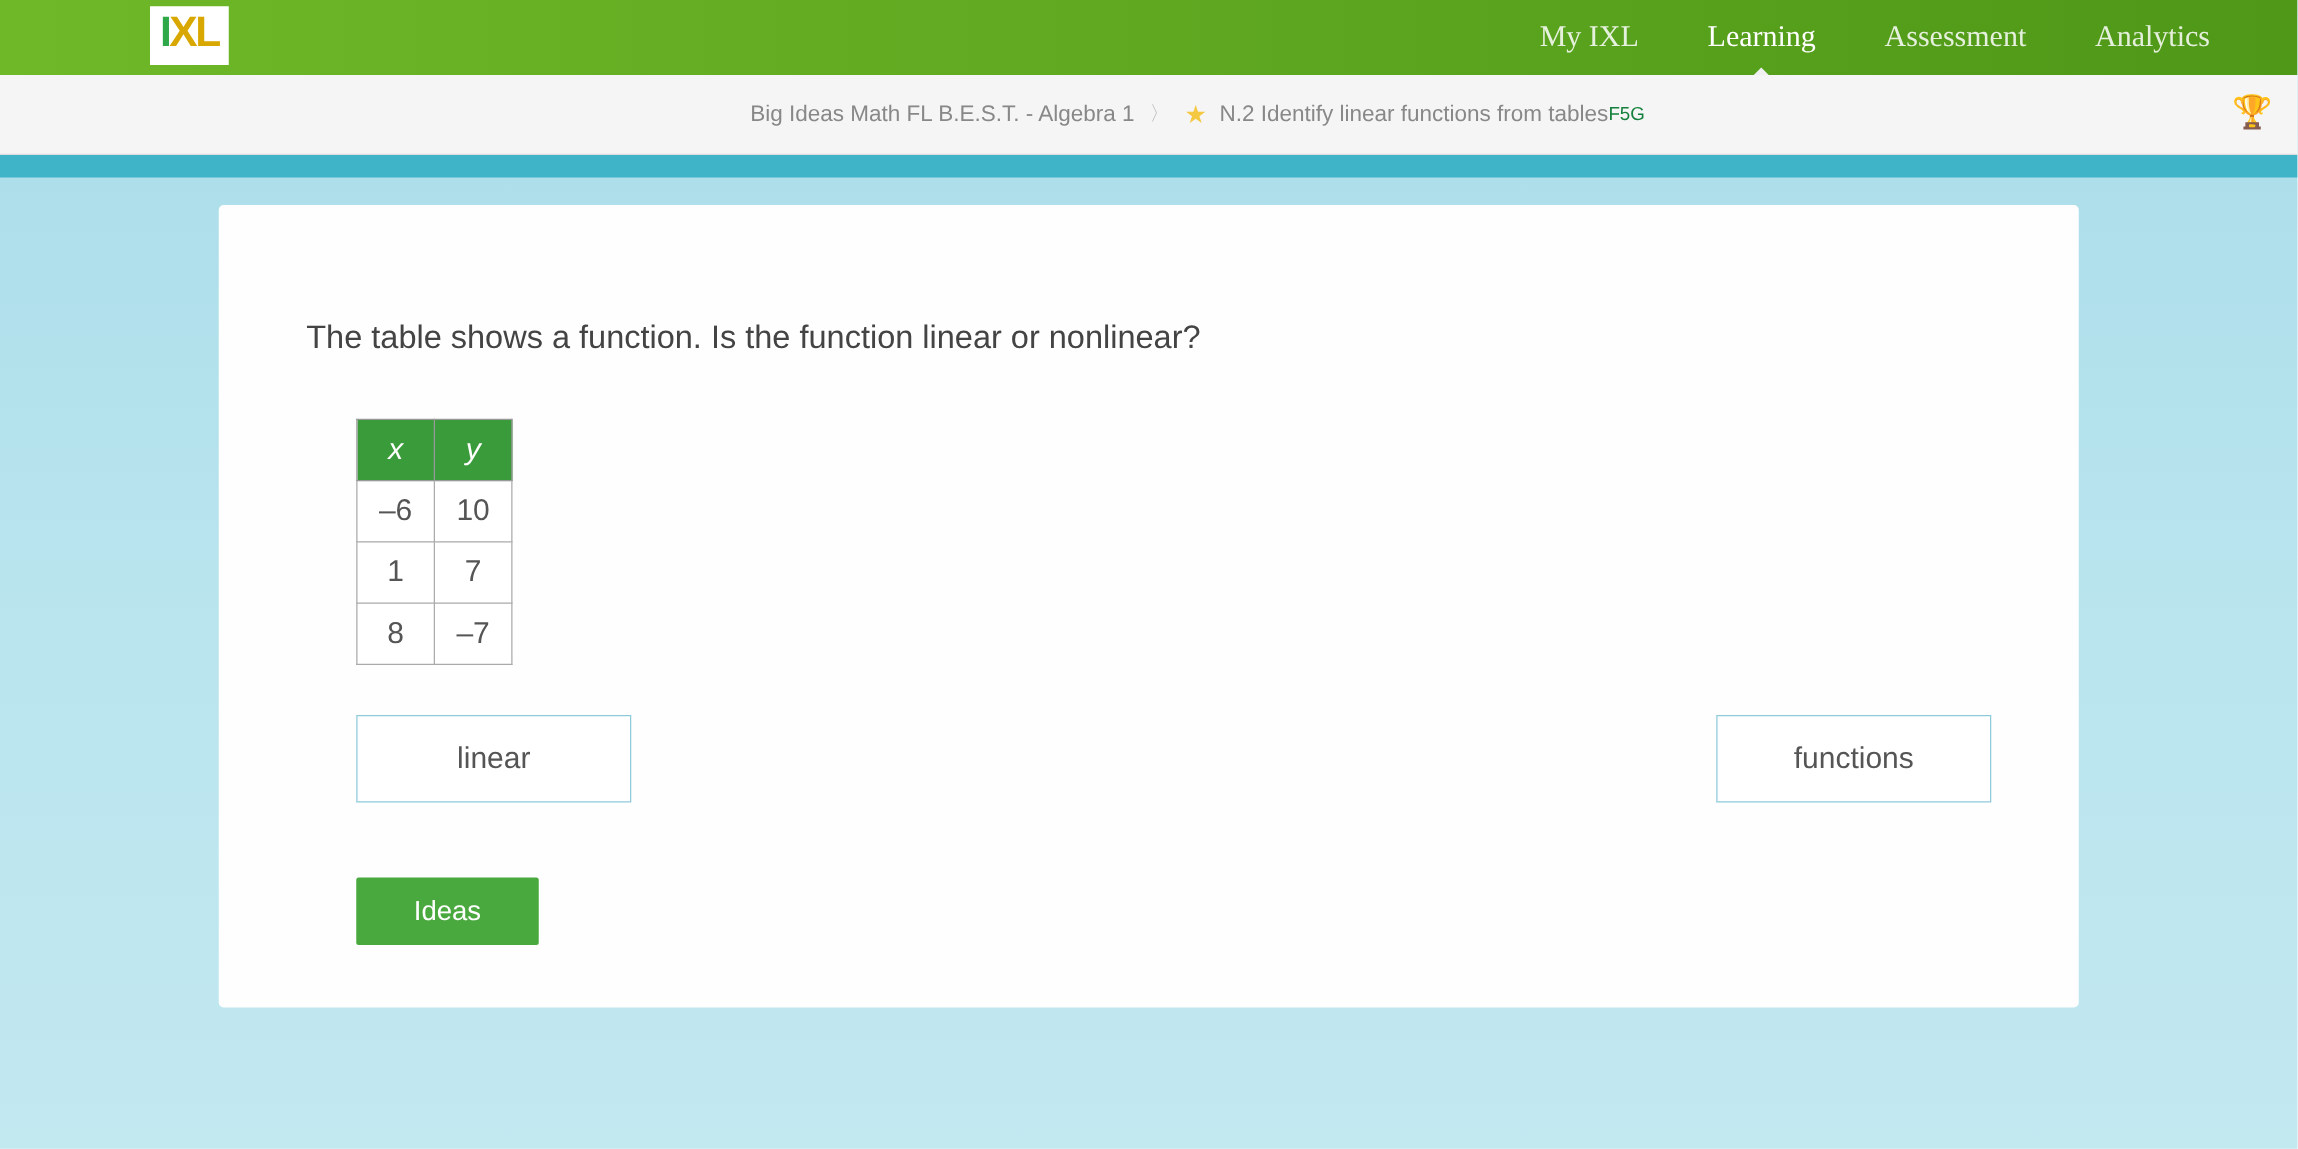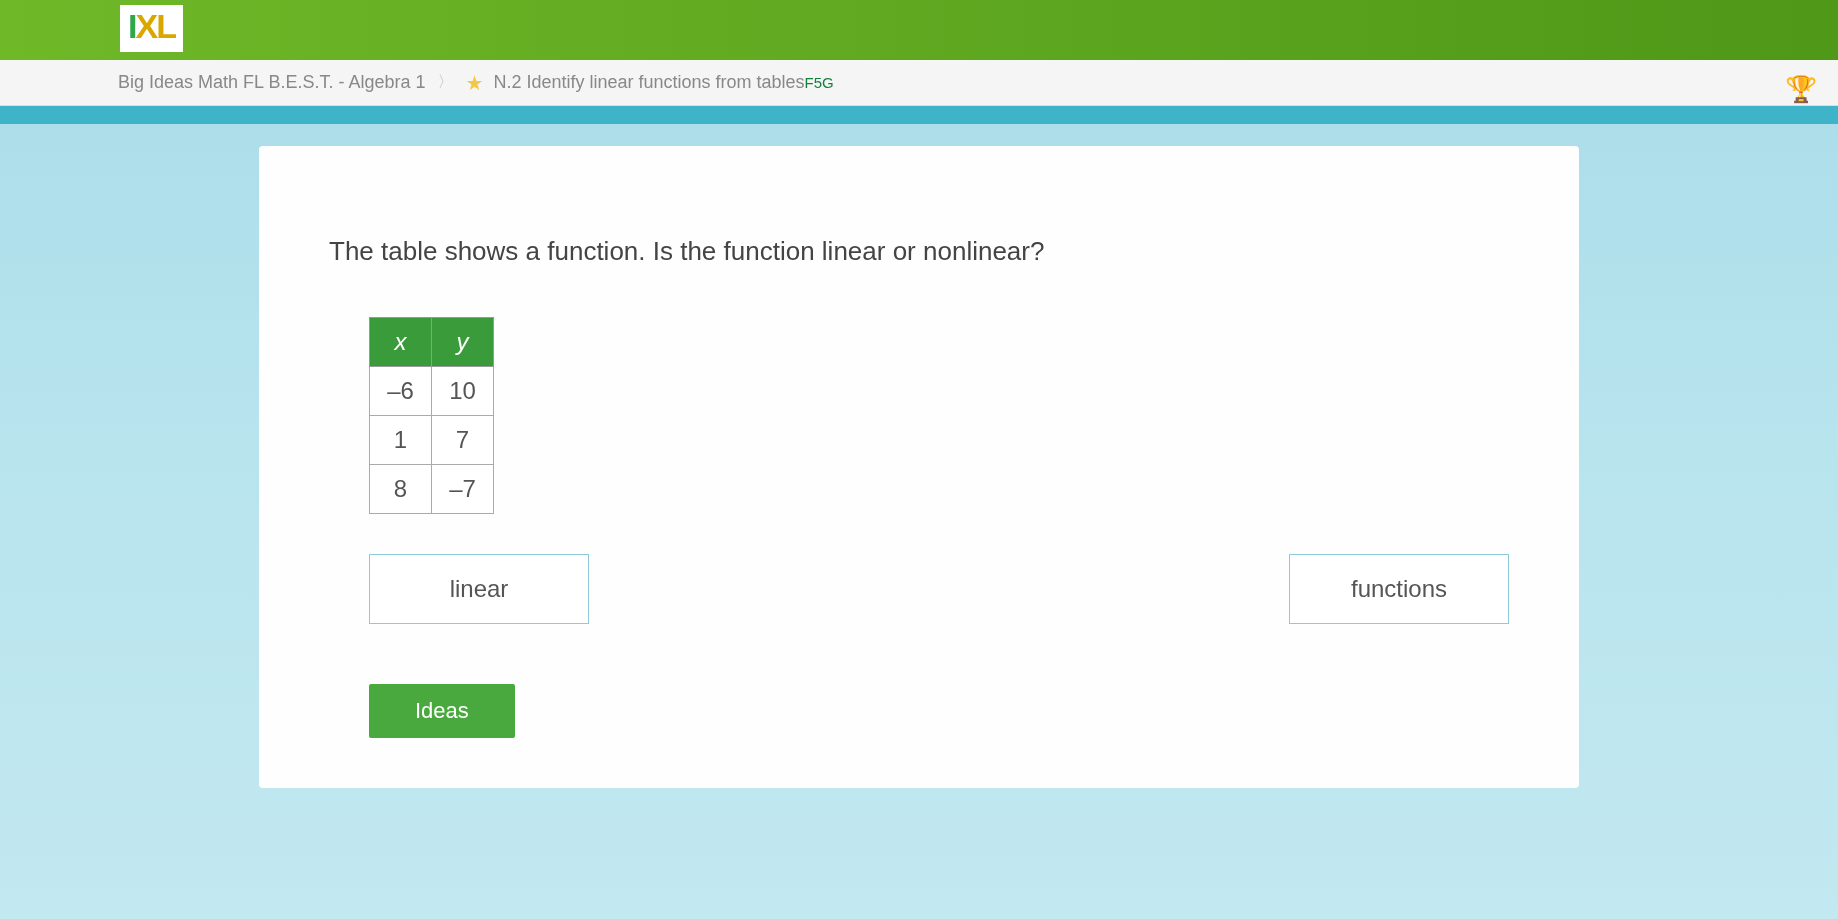--- a/index.html
+++ b/index.html
@@ -61,26 +61,27 @@
   width: 0;
   height: 0;
   border-left: 10px solid transparent;
   border-right: 10px solid transparent;
   border-bottom: 10px solid #f0f0f0;
 }
 
 
 .breadcrumb-bar {
   background: #f5f5f5;
-  height: 46px;
+  height: 64px;
   display: flex;
   align-items: center;
   padding: 0 40px 0 118px;
   border-bottom: 1px solid #ddd;
   position: relative;
+  justify-content: center;
 }
 .breadcrumb-text {
   color: #888;
   font-size: 18px;
   font-family: Verdana, Arial, sans-serif;
 }
 .breadcrumb-chevron {
   color: #bbb;
   margin: 0 12px;
   font-size: 16px;
@@ -115,21 +116,21 @@
 }
 
 
 .content-wrapper {
   display: flex;
   justify-content: center;
   padding-top: 0;
 }
 .question-panel {
   background: #fefefe;
-  width: 1320px;
+  width: 1488px;
   margin-top: 22px;
   padding: 90px 70px 50px 70px;
   border-radius: 4px;
   min-height: 600px;
 }
 .question-text {
   font-size: 26px;
   color: #444;
   font-family: Verdana, Arial, sans-serif;
   margin-bottom: 50px;
@@ -194,20 +195,26 @@
 </style>
 </head>
 <body>
 
 <div class="top-nav">
   <div class="logo">
     <span class="i">I</span>
       <span class="x">X</span>
       <span class="l">L</span>
   </div>
+  <div class="nav-links">
+    <div class="nav-link">My IXL</div>
+    <div class="nav-link active">Learning</div>
+    <div class="nav-link">Assessment</div>
+    <div class="nav-link">Analytics</div>
+  </div>
 </div>
 
 <div class="breadcrumb-bar">
   <span class="breadcrumb-text">Big Ideas Math FL B.E.S.T. - Algebra 1</span>
   <span class="breadcrumb-chevron">〉</span>
   <span class="star">★</span>
   <span class="skill-name">N.2 Identify linear functions from tables</span>
   <span class="skill-code">F5G</span>
   <span class="trophy">🏆</span>
 </div>

